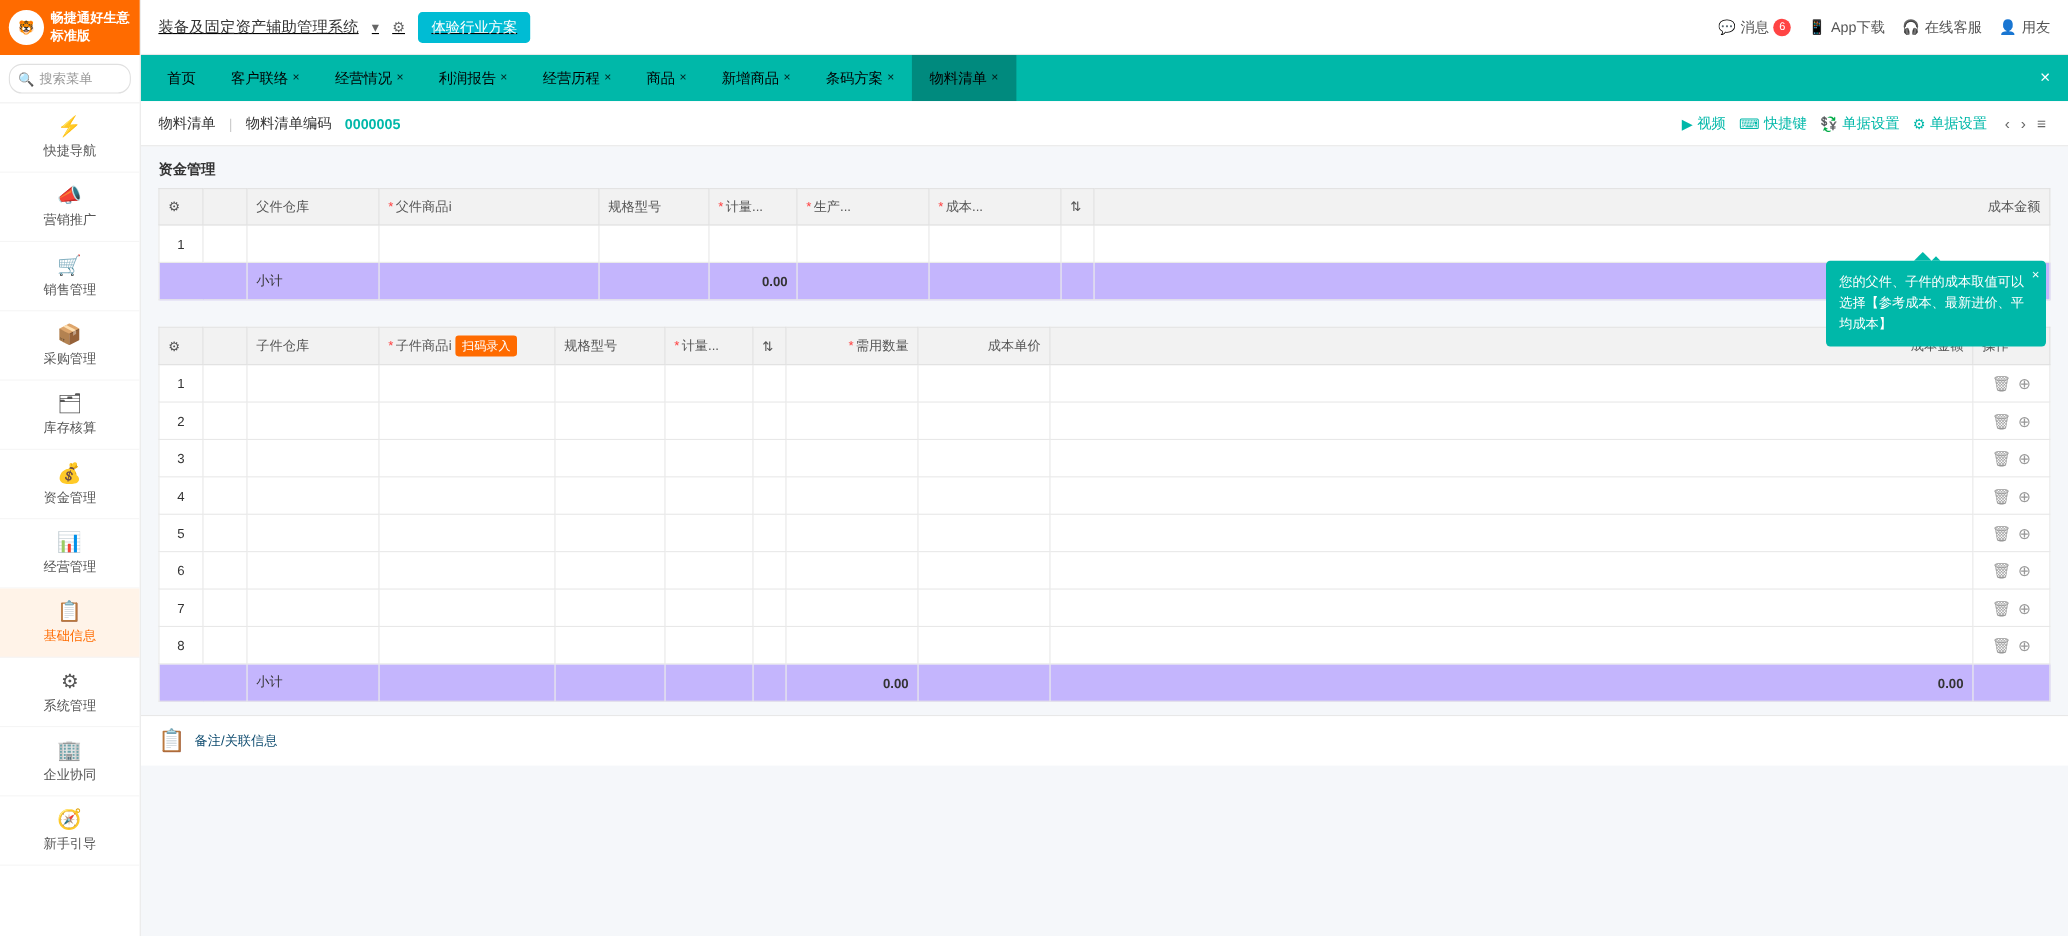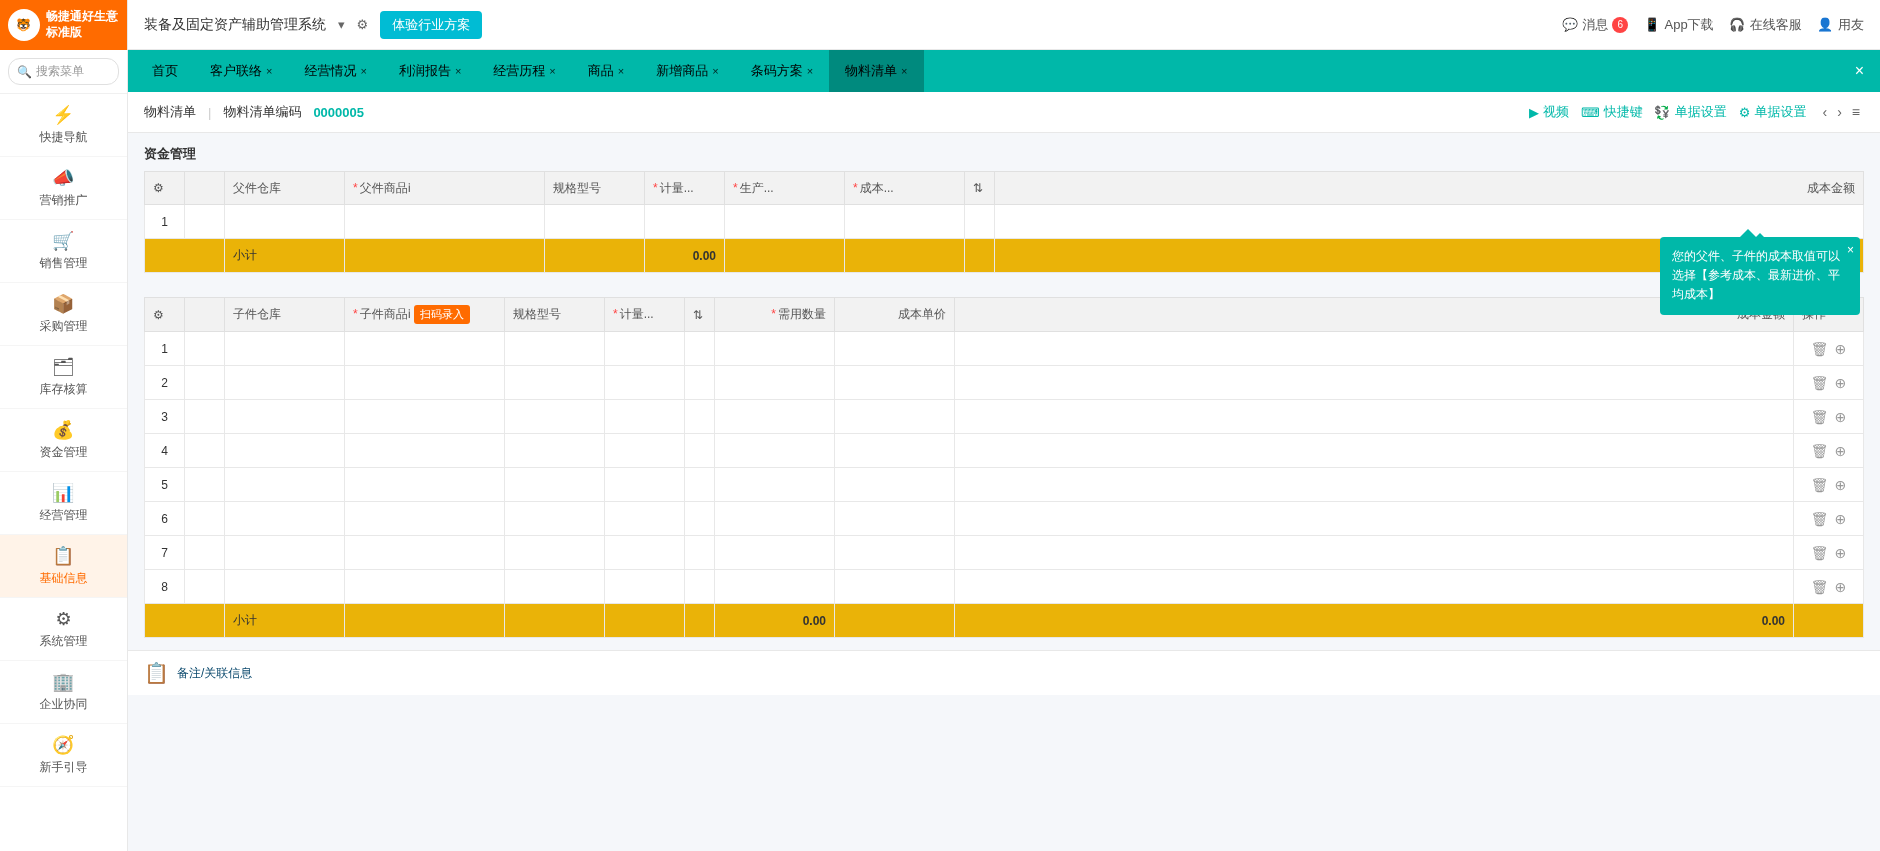--- a/index.html
+++ b/index.html
@@ -84,20 +84,21 @@
       align-items: center;
       justify-content: space-between;
       padding: 0 16px;
       border-bottom: 1px solid #e8e8e8;
       flex-shrink: 0;
     }
     .header-left {
       display: flex;
       align-items: center;
       gap: 12px;
+      text-decoration: underline;
     }
     .system-title { font-size: 14px; color: #333; }
     .header-btn {
       background: none;
       border: none;
       cursor: pointer;
       color: #666;
       font-size: 13px;
     }
     .trial-btn {
@@ -231,21 +232,21 @@
       font-weight: normal;
       white-space: nowrap;
     }
     .data-table td {
       border: 1px solid #e8e8e8;
       padding: 6px 8px;
       color: #333;
       height: 34px;
     }
     .data-table .subtotal-row td {
-      background: #eab308;
+      background: #c4b5fd;
       font-weight: normal;
       color: #333;
     }
     .required-star { color: #ff4444; margin-right: 2px; }
     .col-num { width: 40px; text-align: center; }
     .col-action { width: 70px; text-align: center; }
     .col-setting { width: 40px; text-align: center; }
     .action-icons { display: flex; gap: 6px; justify-content: center; }
     .action-icon { cursor: pointer; color: #999; font-size: 14px; }
     .scan-btn {

